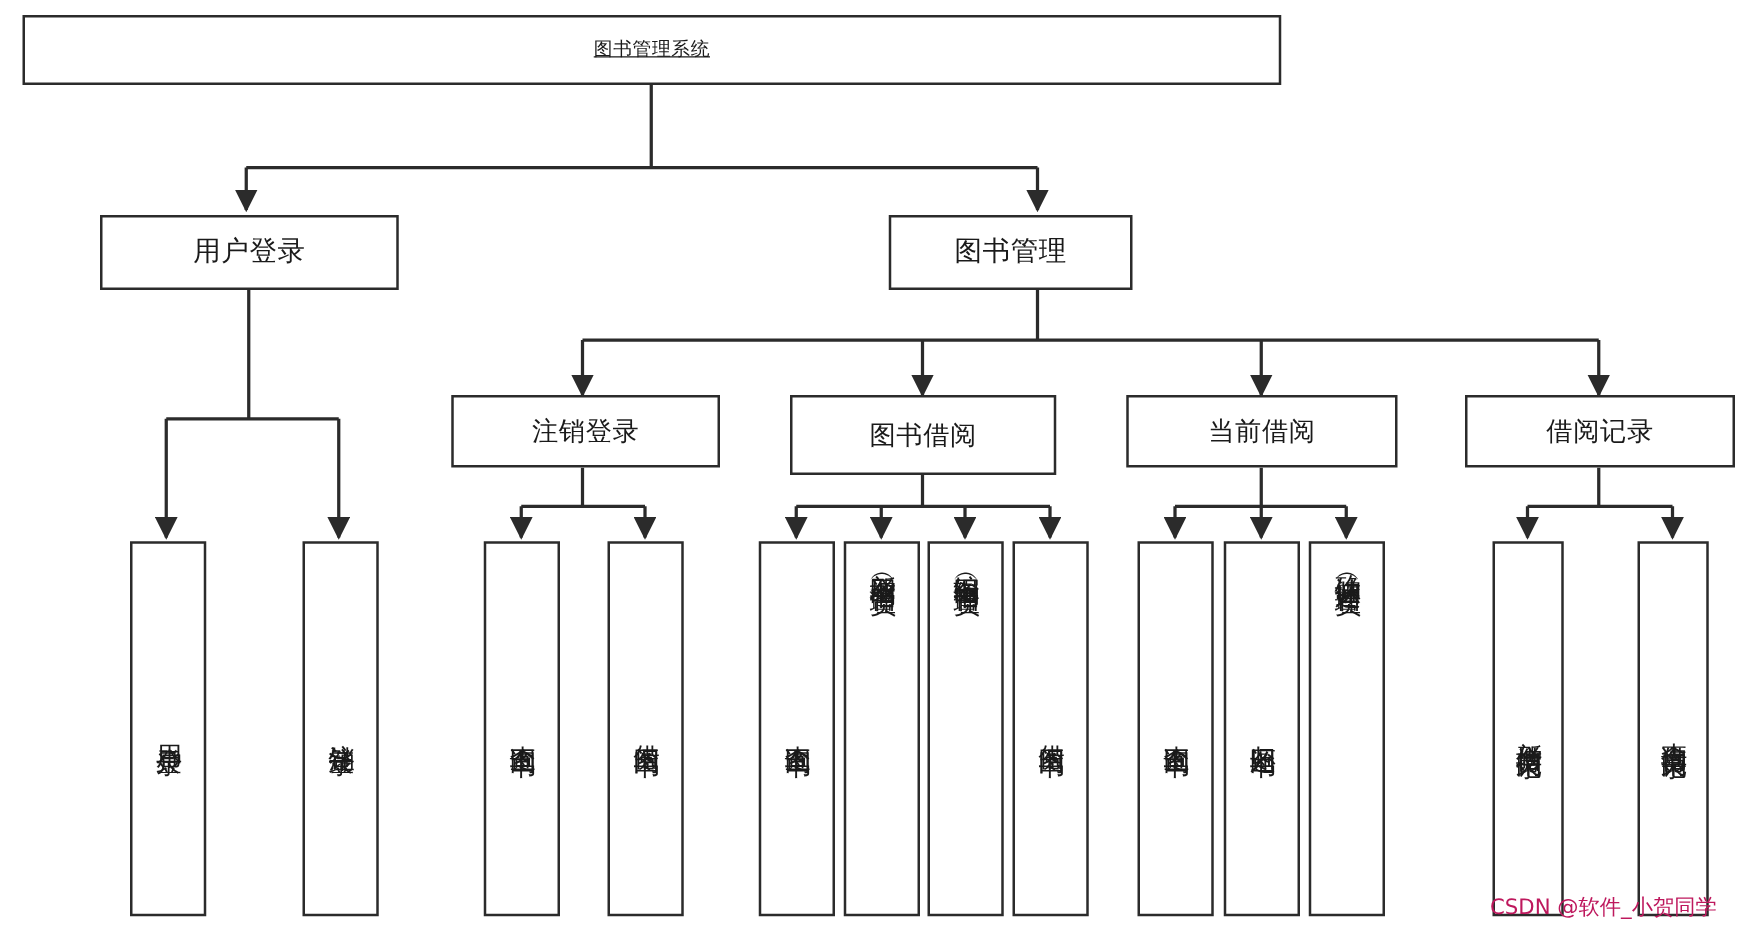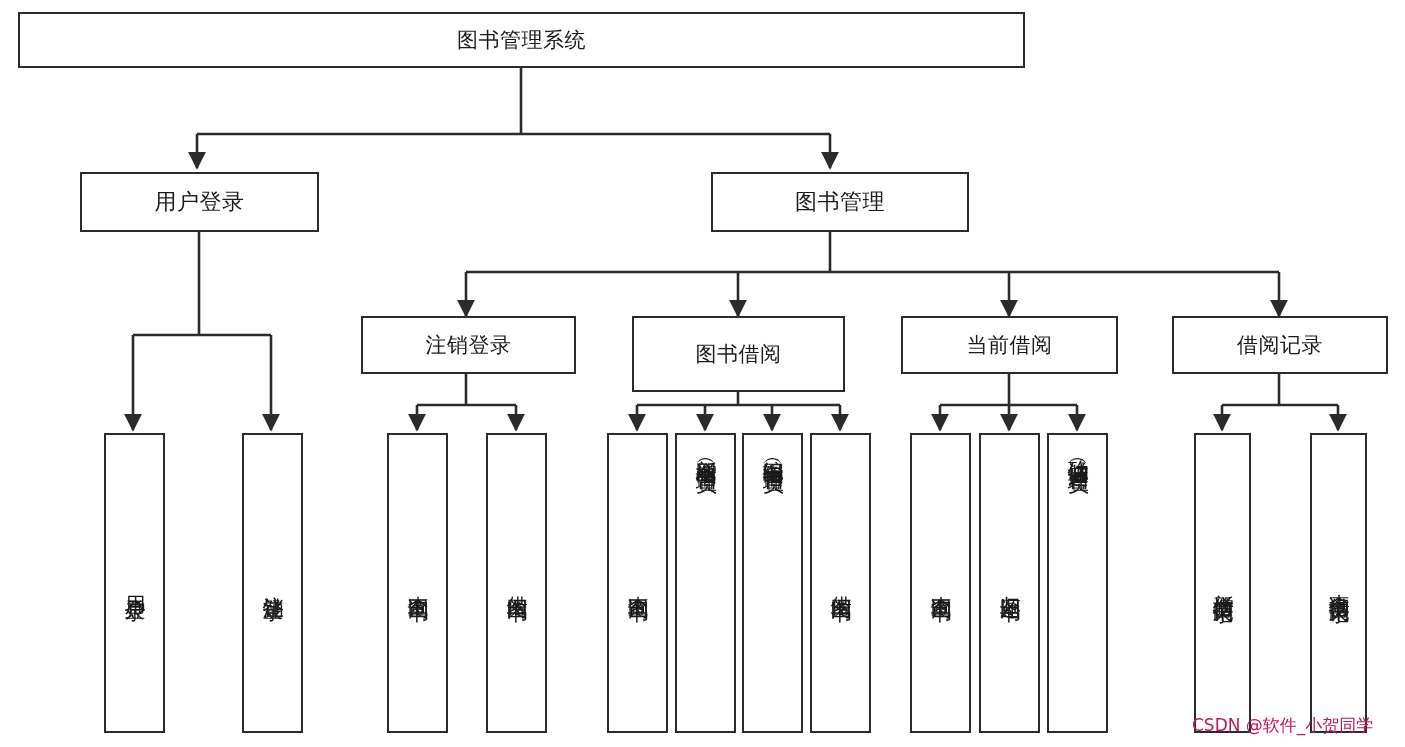--- a/index.html
+++ b/index.html
@@ -36,21 +36,22 @@
     justify-content: center;
     color: #1a1a1a;
     z-index: 2;
   }
   .node .label {
     display: block;
     line-height: 1.18;
     letter-spacing: 0.5px;
   }
   .node-root .label {
-    font-size: 21px;
+    font-size: 15px;
+    text-decoration: underline;
   }
   .node-l1 .label {
     font-size: 22px;
   }
   .node-l2 .label {
     font-size: 21px;
   }
   
   .node-leaf {
     align-items: flex-start;
@@ -134,28 +135,28 @@
     </g>
   </svg>
 
   <div class="node node-root" style="left:18px; top:12px; width:1007px; height:56px;">
     <span class="label">图书管理系统</span>
   </div>
 
   <div class="node node-l1" style="left:80px; top:172px; width:239px; height:60px;">
     <span class="label">用户登录</span>
   </div>
-  <div class="node node-l1" style="left:711px; top:172px; width:258px; height:60px;">
+  <div class="node node-l1" style="left:711px; top:172px; width:195px; height:60px;">
     <span class="label">图书管理</span>
   </div>
 
   <div class="node node-l2" style="left:361px; top:316px; width:215px; height:58px;">
     <span class="label">注销登录</span>
   </div>
-  <div class="node node-l2" style="left:632px; top:316px; width:213px; height:76px;">
+  <div class="node node-l2" style="left:632px; top:316px; width:213px; height:64px;">
     <span class="label">图书借阅</span>
   </div>
   <div class="node node-l2" style="left:901px; top:316px; width:217px; height:58px;">
     <span class="label">当前借阅</span>
   </div>
   <div class="node node-l2" style="left:1172px; top:316px; width:216px; height:58px;">
     <span class="label">借阅记录</span>
   </div>
 
   <div class="node node-leaf centered" style="left:104px; top:433px; width:61px; height:300px;">

